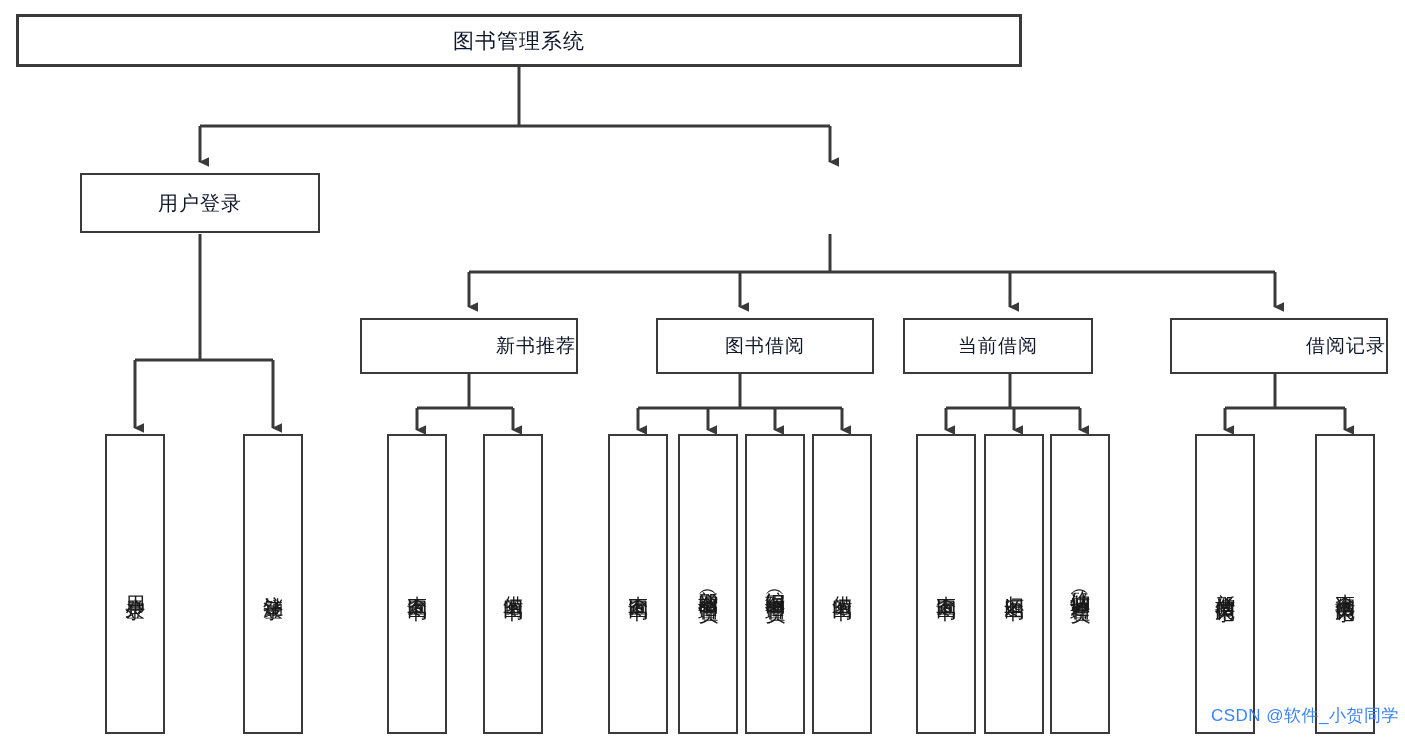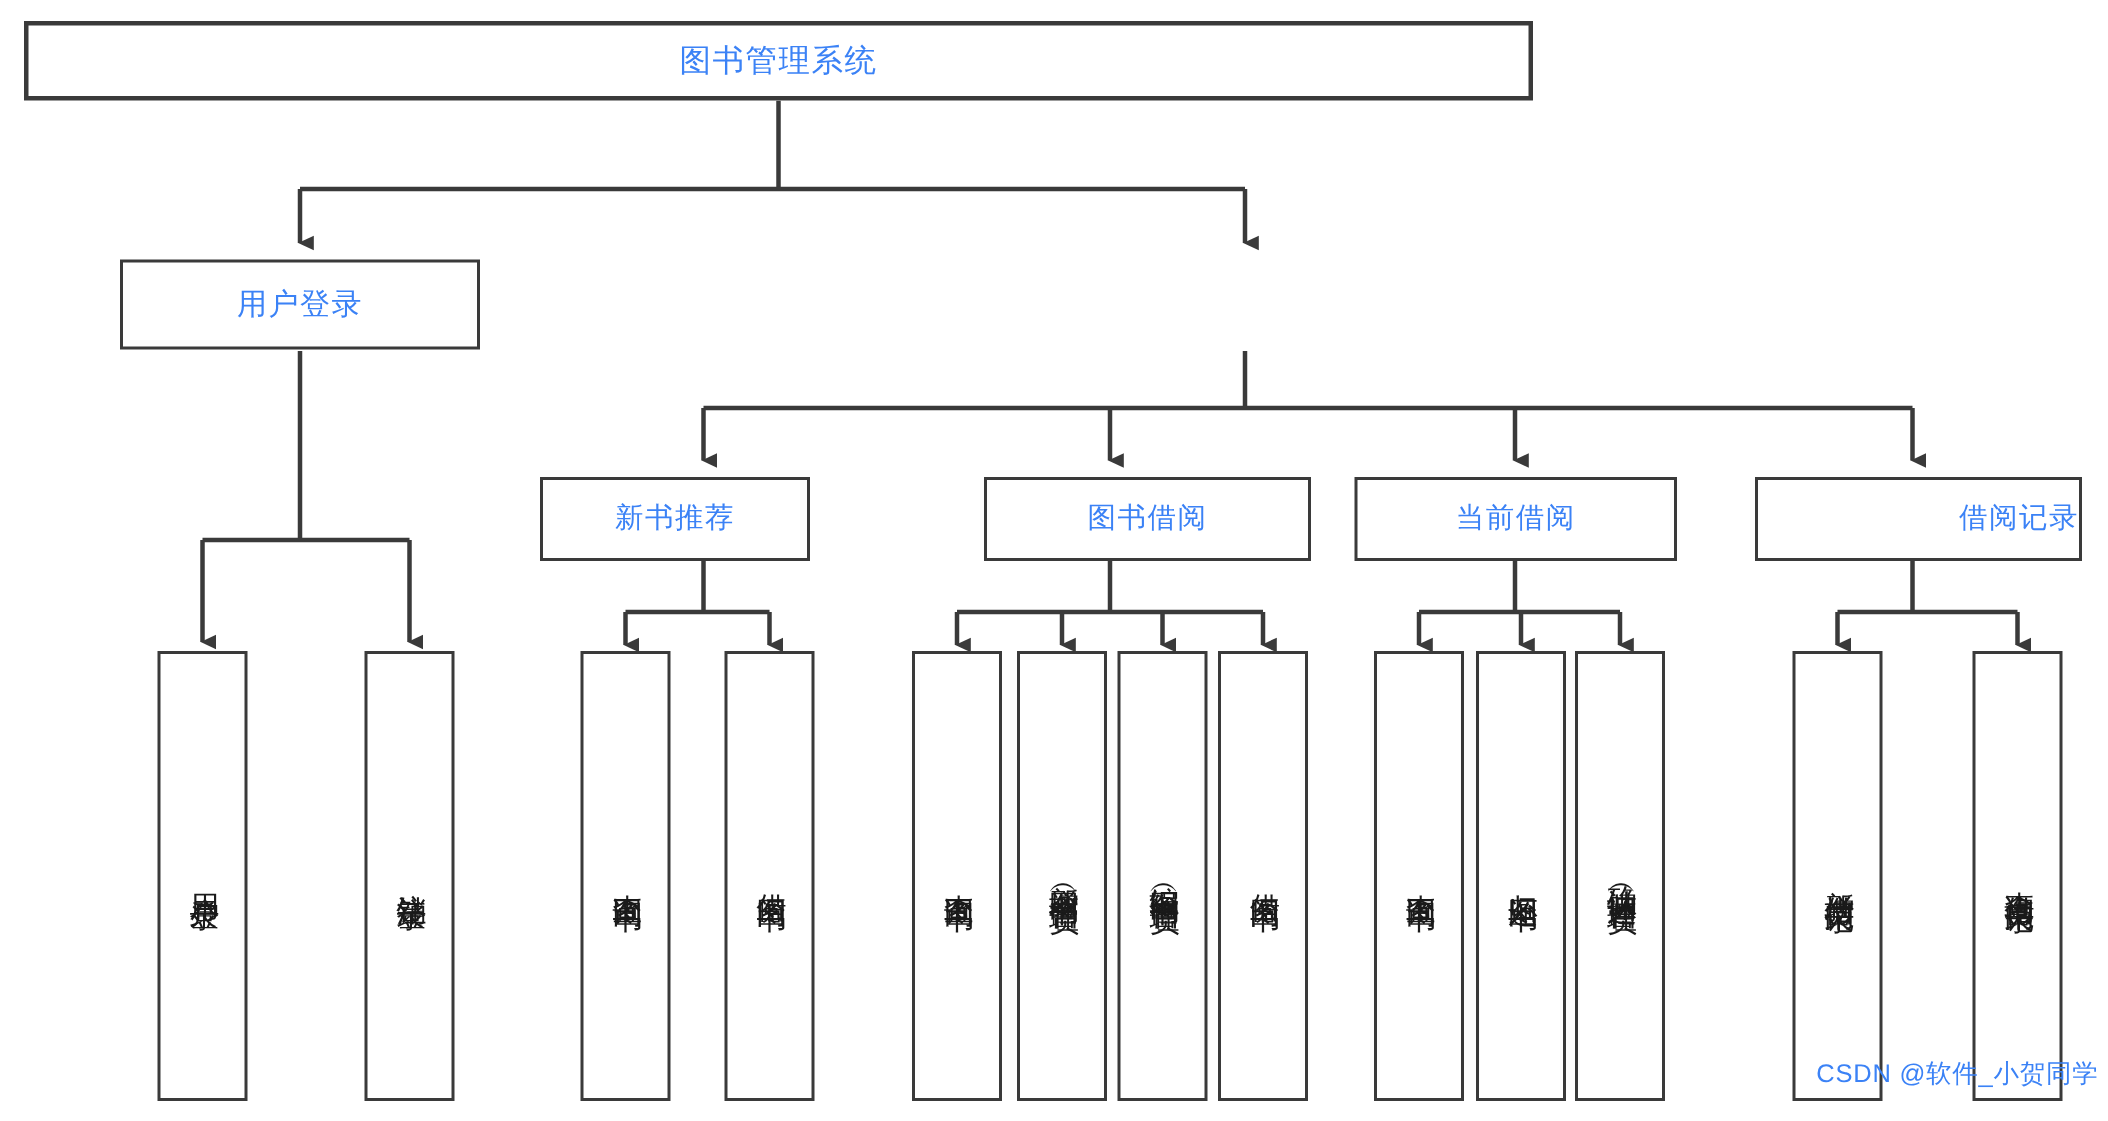--- a/index.html
+++ b/index.html
@@ -13,21 +13,21 @@
   svg.wires{position:absolute;left:0;top:0;width:1405px;height:747px;}
 
   .node{
     position:absolute;
     box-sizing:border-box;
     background:#ffffff;
     border:2px solid #3a3a3a;
     display:flex;
     align-items:center;
     justify-content:center;
-    color:#3b82f6;
+    color:#0f172a;
     z-index:2;
   }
   .node.root{border-width:3px;}
   .node .lbl{
     font-size:21px;
     line-height:1.1;
     letter-spacing:1px;
     white-space:nowrap;
   }
   .node.mid .lbl{font-size:20px;}
@@ -124,29 +124,29 @@
 
   <div class="node root" style="left:16px;top:14px;width:1006px;height:53px;">
     <span class="lbl">图书管理系统</span>
   </div>
 
   <div class="node mid" style="left:80px;top:173px;width:240px;height:60px;">
     <span class="lbl">用户登录</span>
   </div>
 
 
-  <div class="node grp" style="left:360px;top:318px;width:180px;height:56px;">
+  <div class="node grp" style="left:360px;top:318px;width:218px;height:56px;justify-content:flex-end;">
     <span class="lbl">新书推荐</span>
   </div>
 
   <div class="node grp" style="left:632px;top:318px;width:218px;height:56px;margin-left:24px;">
     <span class="lbl">图书借阅</span>
   </div>
 
-  <div class="node grp" style="left:903px;top:318px;width:215px;height:56px;">
+  <div class="node grp" style="left:903px;top:318px;width:190px;height:56px;">
     <span class="lbl">当前借阅</span>
   </div>
 
   <div class="node grp" style="left:1170px;top:318px;width:218px;height:56px;justify-content:flex-end;">
     <span class="lbl">借阅记录</span>
   </div>
 
   <div class="leaf" style="left:105px;top:434px;width:60px;height:300px;">
     <span class="vlbl">用户登录</span>
   </div>

